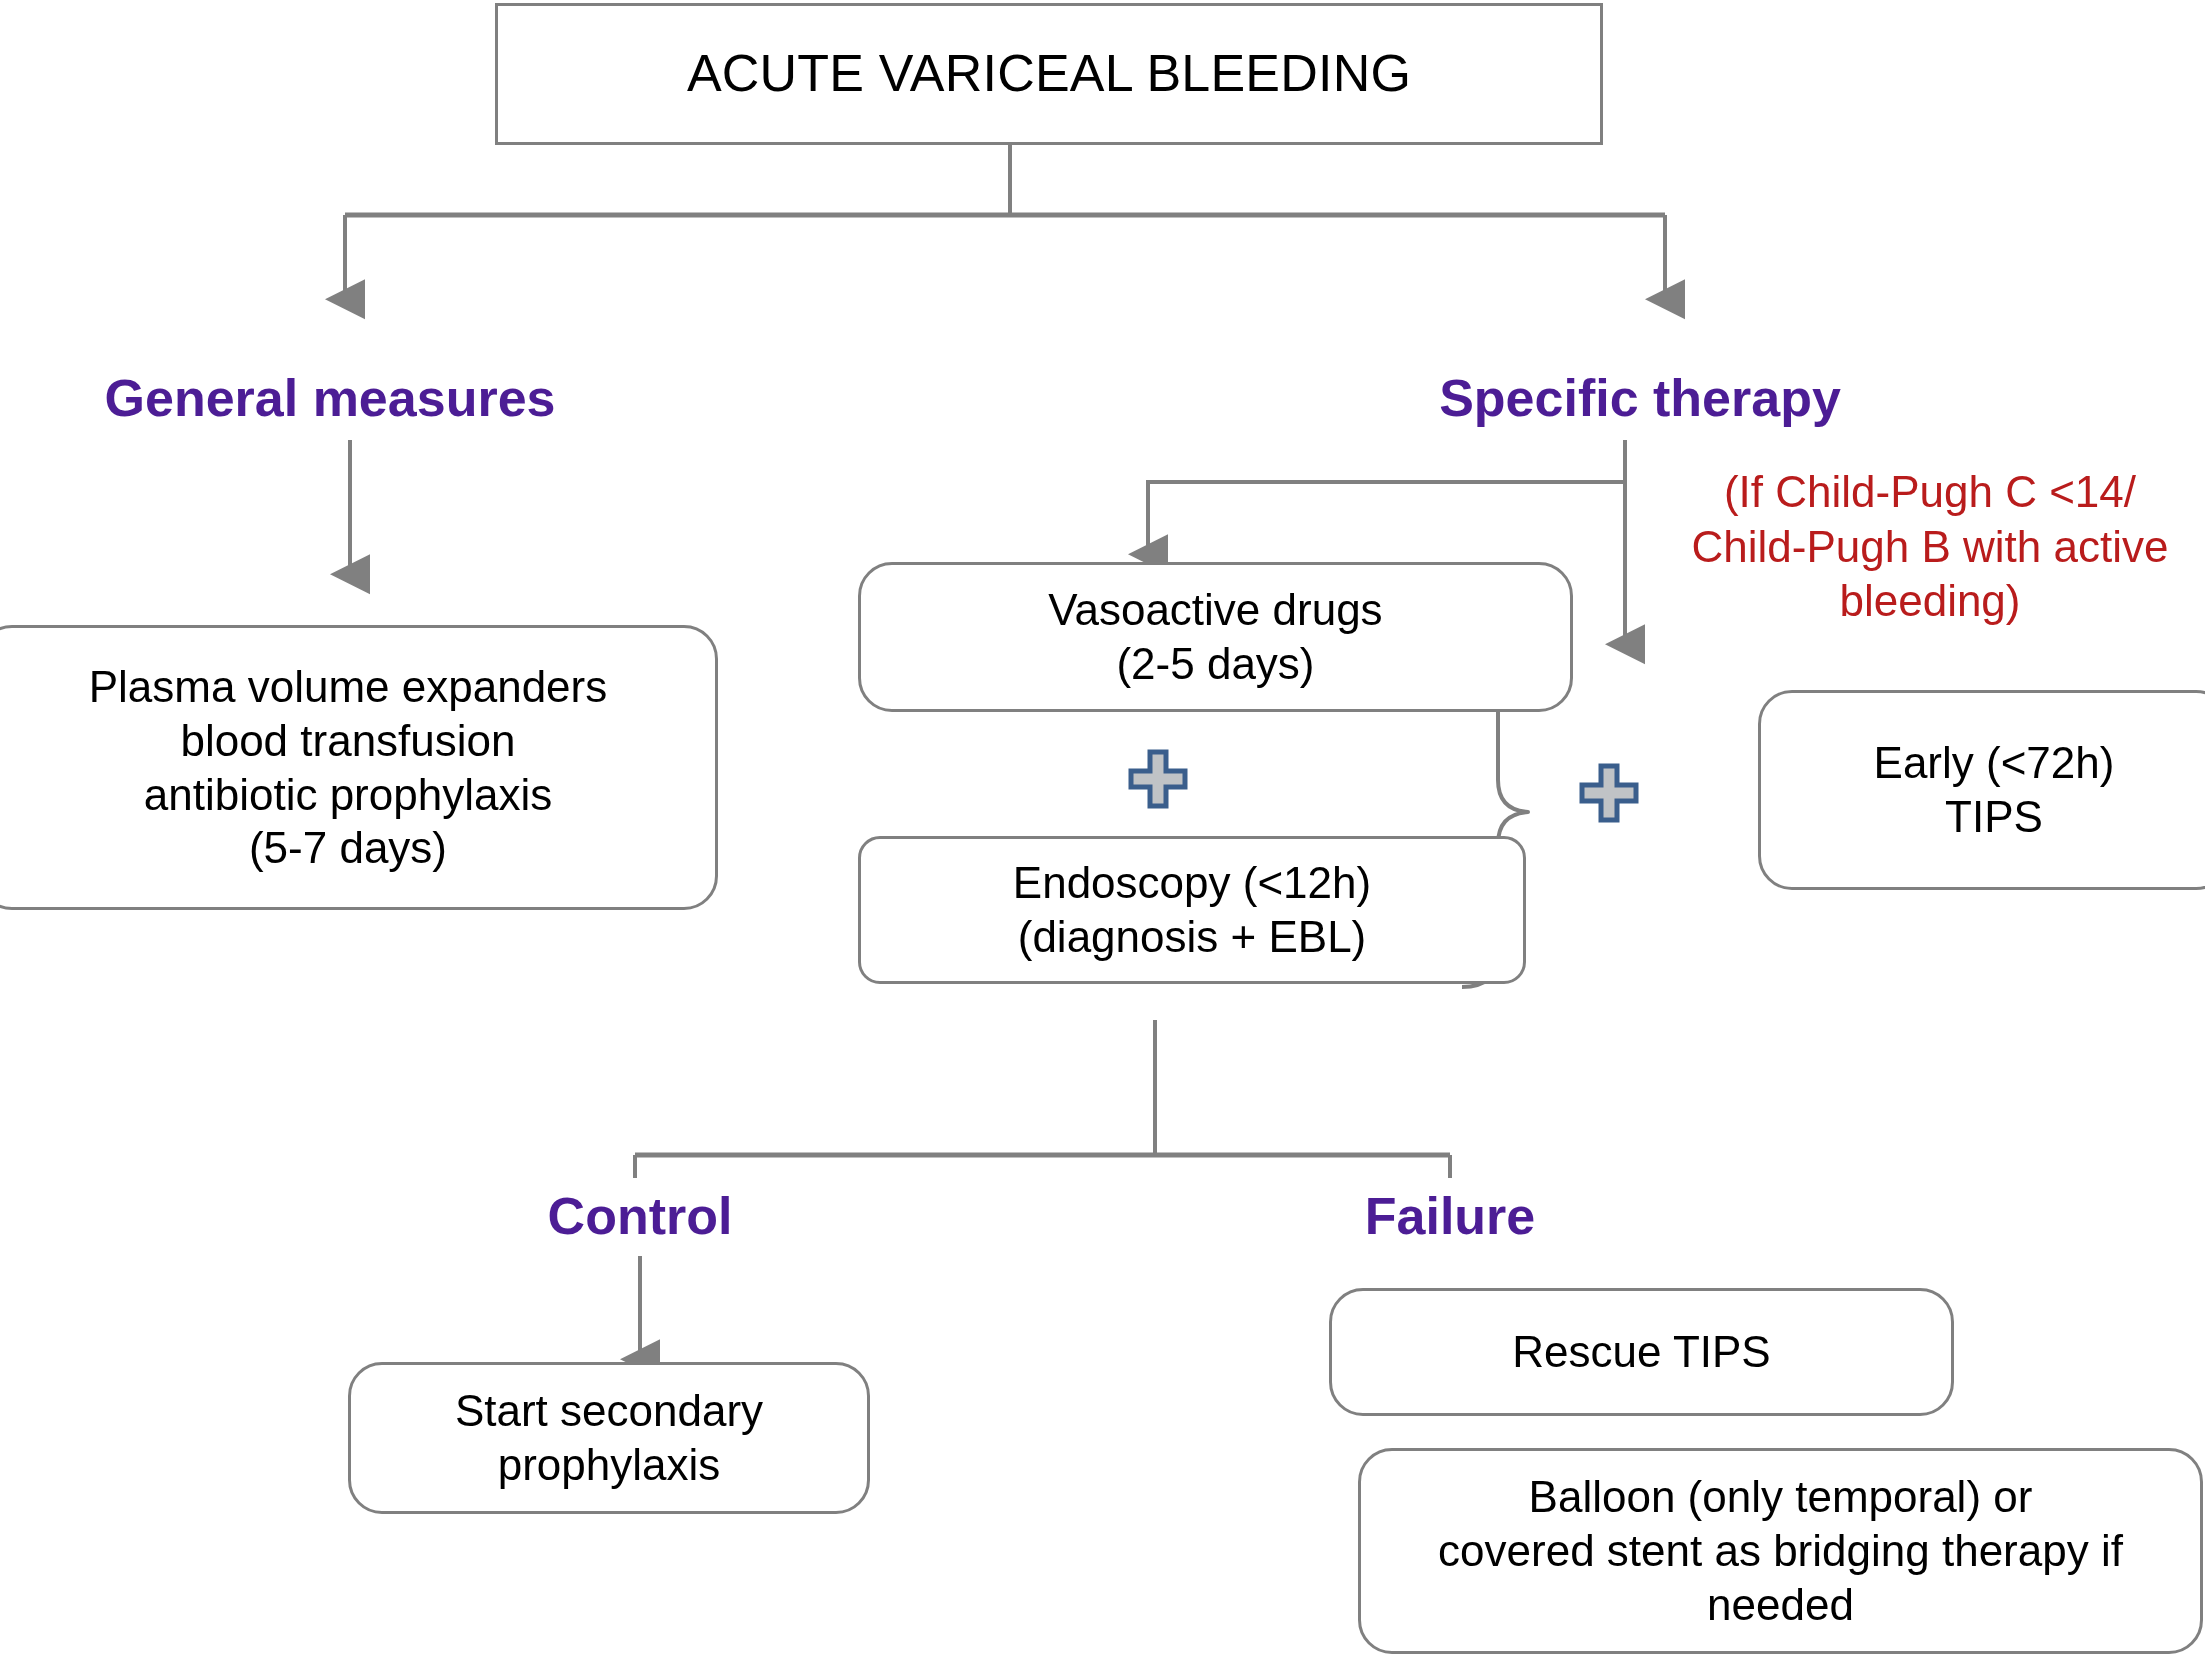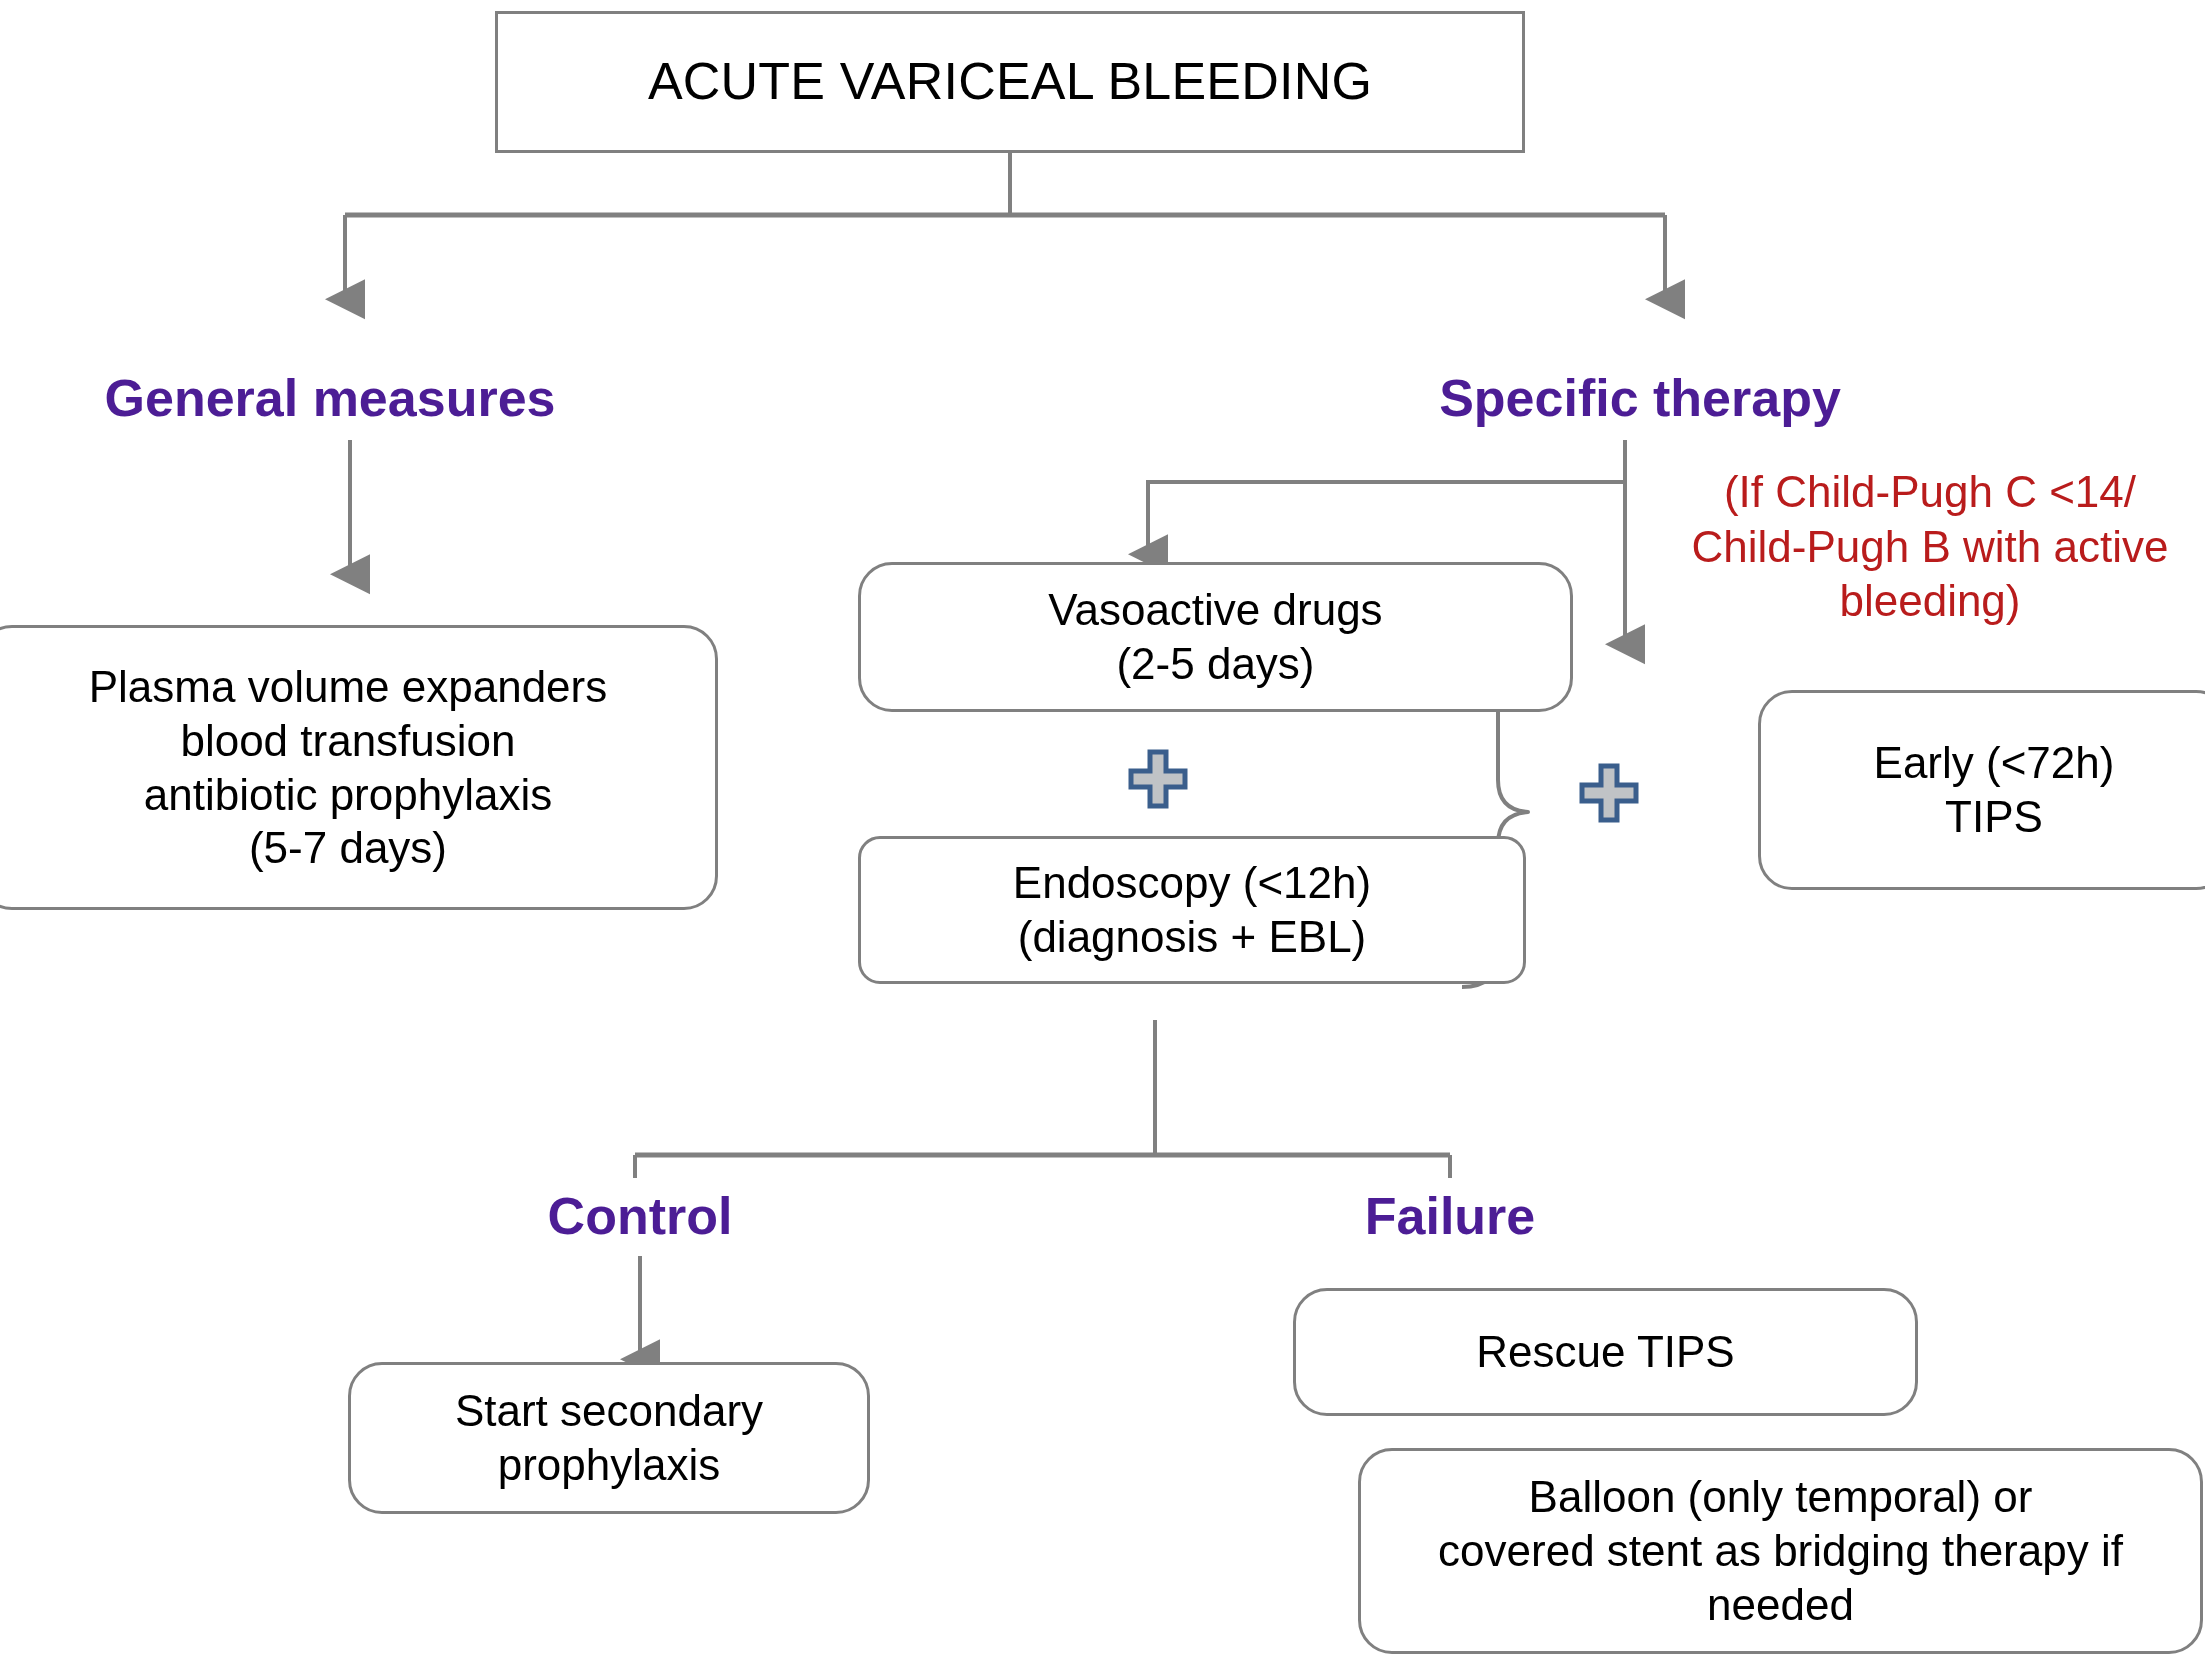--- a/index.html
+++ b/index.html
@@ -99,21 +99,21 @@
     <path d="M1462,637 Q1498,637 1498,672 L1498,780 Q1498,810 1528,812 Q1498,814 1498,844 L1498,952 Q1498,987 1462,987" stroke="#808080" stroke-width="4" fill="none" stroke-linejoin="round"></path>
 
     <path d="M1155,1020 L1155,1155" stroke="#808080" stroke-width="4" fill="none"></path>
     <path d="M635,1155 L1450,1155" stroke="#808080" stroke-width="5" fill="none"></path>
     <path d="M635,1155 L635,1230" stroke="#808080" stroke-width="4" fill="none" marker-end="url(#arrowhead)"></path>
     <path d="M1450,1155 L1450,1230" stroke="#808080" stroke-width="4" fill="none" marker-end="url(#arrowhead)"></path>
 
     <path d="M640,1255 L640,1360" stroke="#808080" stroke-width="4" fill="none" marker-end="url(#arrowhead)"></path>
   </svg>
 
-  <div class="node sharp title-node" style="left:495px; top:3px; width:1030px; height:142px;margin-top:8px;">ACUTE VARICEAL BLEEDING</div>
+  <div class="node sharp title-node" style="left:495px; top:3px; width:1108px; height:142px;">ACUTE VARICEAL BLEEDING</div>
 
   <div class="node plain stage-label" style="left:90px; top:360px; width:480px; height:78px;">General measures</div>
 
   <div class="node plain stage-label" style="left:1420px; top:360px; width:440px; height:78px;">Specific therapy</div>
 
   <div class="node rounded box-text" style="left:-22px; top:625px; width:740px; height:285px;">Plasma volume expanders
 blood transfusion
 antibiotic prophylaxis
 (5-7 days)</div>
 
@@ -142,19 +142,19 @@
   <div class="node rounded box-text" style="left:1758px; top:690px; width:472px; height:200px;">Early (&lt;72h)
 TIPS</div>
 
   <div class="node plain stage-label" style="left:470px; top:1178px; width:340px; height:78px;">Control</div>
 
   <div class="node plain stage-label" style="left:1290px; top:1178px; width:320px; height:78px;">Failure</div>
 
   <div class="node rounded box-text" style="left:348px; top:1362px; width:522px; height:152px;">Start secondary
 prophylaxis</div>
 
-  <div class="node rounded box-text" style="left:1293px; top:1288px; width:625px; height:128px;">Rescue TIPS</div>
+  <div class="node rounded box-text" style="left:1329px; top:1288px; width:625px; height:128px;">Rescue TIPS</div>
 
   <div class="node rounded box-text" style="left:1358px; top:1448px; width:845px; height:206px;">Balloon (only temporal) or
 covered stent as bridging therapy if
 needed</div>
 
 </div>
 
 </body></html>

